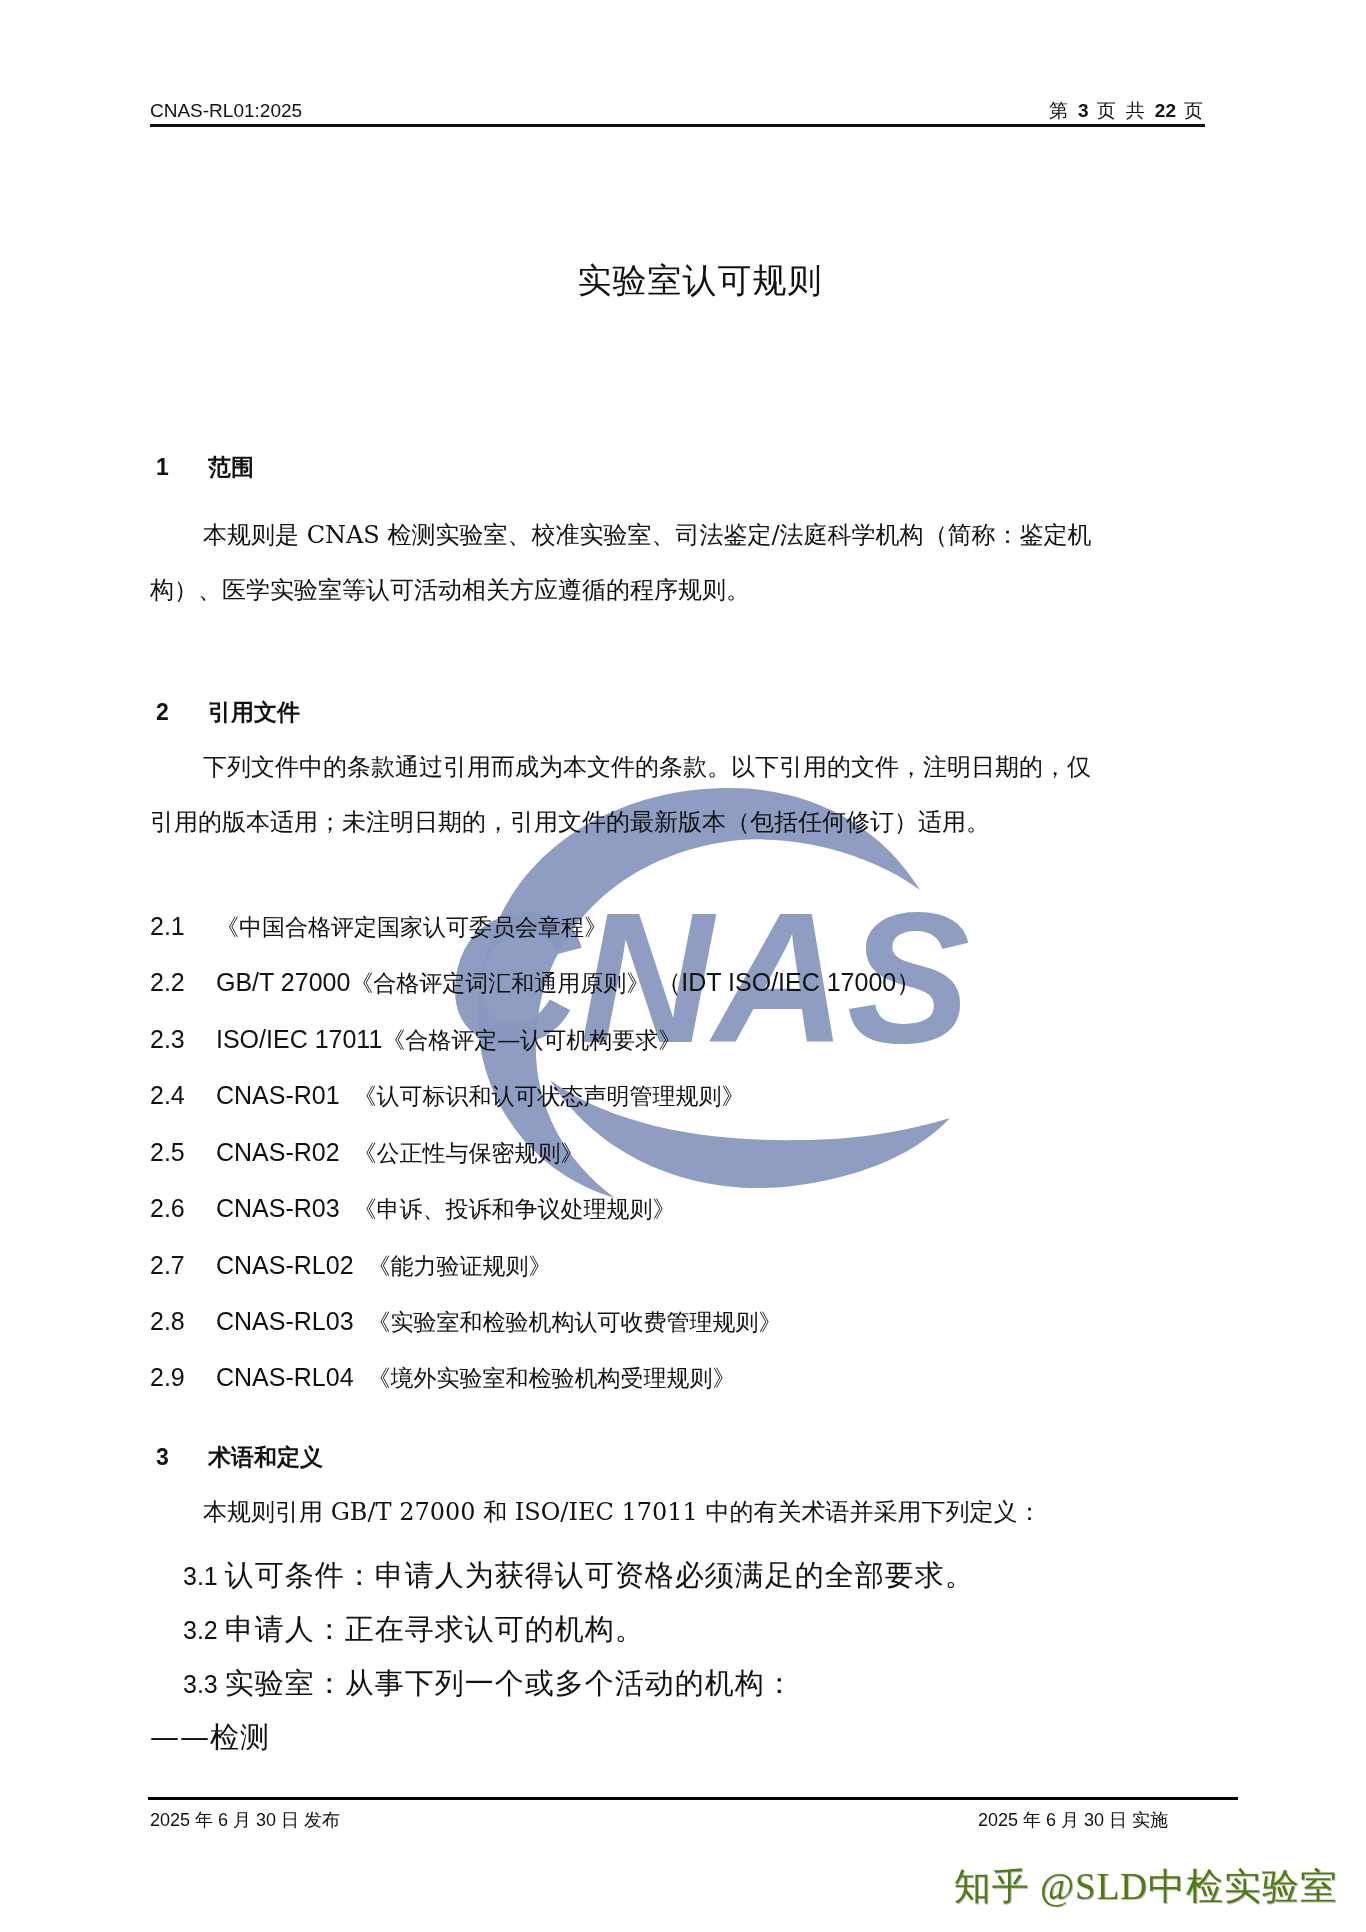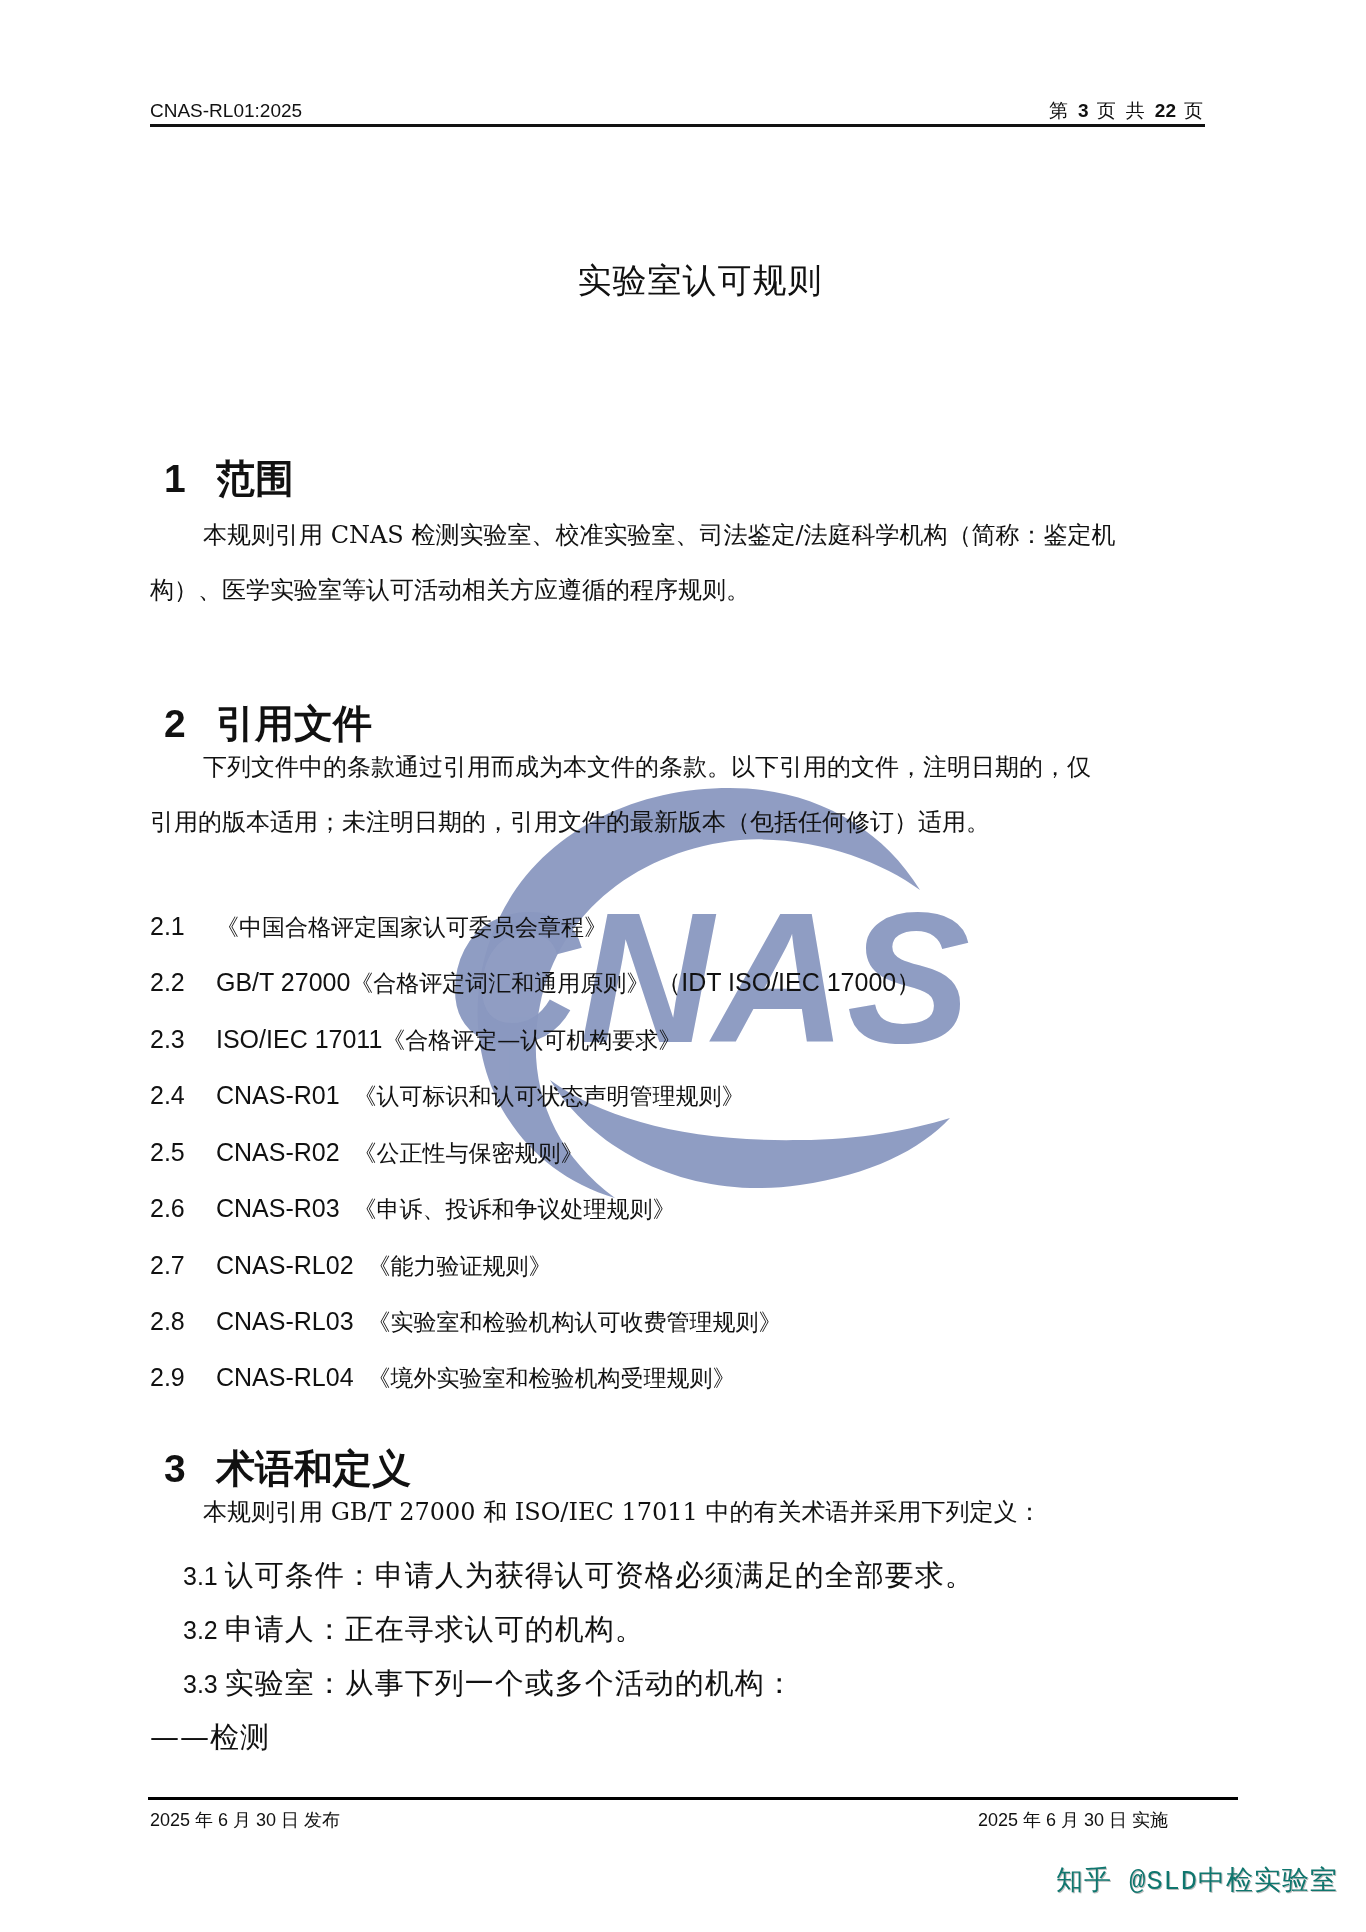--- a/index.html
+++ b/index.html
@@ -11,21 +11,21 @@
 
   .hdr { position:absolute; left:150px; top:96px; width:1055px; height:28px;
          border-bottom:3px solid #111; font-size:19px; }
   .hdr-left { position:absolute; left:0; top:4px; }
   .hdr-right { position:absolute; right:0; top:2px; font-family:"DejaVu Serif", serif; font-size:19px; letter-spacing:2px; }
   .hdr-right b { font-family:"Liberation Sans", sans-serif; font-weight:700; letter-spacing:0; }
 
   .title { position:absolute; left:17px; width:1366px; top:258px; text-align:center;
            font-weight:400; font-size:34px; letter-spacing:1px; }
 
-  .h { position:absolute; left:164px; font-weight:700; font-size:39px; }
+  .h { position:absolute; left:156px; font-weight:700; font-size:23px; }
   .h .num { display:inline-block; width:52px; }
 
   .p { position:absolute; left:150px; width:1080px; font-family:"DejaVu Serif", serif;
        font-size:24px; line-height:55px; }
   .p .indent { padding-left:53px; }
 
   .ref { position:absolute; left:150px; font-size:25px; font-family:"Liberation Sans", sans-serif; white-space:nowrap; }
   .ref .rnum { display:inline-block; width:66px;margin-top:40px; }
   .ref .rtitle { font-family:"DejaVu Serif", serif; font-size:23px; }
 
@@ -34,22 +34,22 @@
   .def .dtxt { font-family:"DejaVu Serif", serif; font-size:29px; letter-spacing:1px; }
 
   .ftr { position:absolute; left:148px; top:1797px; width:1090px; border-top:3px solid #000000; }
   .ftr-left, .ftr-right { position:absolute; top:8px; font-size:18px; }
   .ftr-left { left:2px; }
   .ftr-right { right:70px; }
   .ftr span.cj { font-family:"DejaVu Serif", serif; }
 
   .wm { position:absolute; left:440px; top:780px; width:540px; height:420px; pointer-events:none; }
 
-  .zh-wm { position:absolute; right:28px; top:1862px; font-size:27px; color:#0f766e;
-           font-family:Liberation Mono, monospace; letter-spacing:1px;
+  .zh-wm { position:absolute; right:28px; top:1862px; font-size:37px; color:#4d7c0f;
+           font-family:Liberation Serif, serif; letter-spacing:1px;
            text-shadow: 1px 1px 0 #bdbdbd, -1px -1px 0 #ffffff; }
 </style>
 </head>
 <body>
 
 <div class="page">
 
   <svg class="wm" viewBox="0 0 540 420" xmlns="http://www.w3.org/2000/svg">
     <g fill="#8a98c0" opacity="0.95">
       <path d="M 290 8 C 170 8 60 75 40 200 C 25 300 80 390 175 418 C 110 370 85 300 100 225 C 120 130 200 70 300 60 C 370 55 440 80 480 110 C 440 45 370 8 290 8 Z"></path>
@@ -68,21 +68,21 @@
       <span>页</span>
     </span>
   </div>
 
   <div class="title">实验室认可规则</div>
 
   <div class="h" style="top:452px;">
     <span class="num">1</span><span>范围</span>
   </div>
   <div class="p" style="top:508px;">
-    <div class="indent">本规则引用 CNAS 检测实验室、校准实验室、司法鉴定/法庭科学机构（简称：鉴定机</div>
+    <div class="indent">本规则是 CNAS 检测实验室、校准实验室、司法鉴定/法庭科学机构（简称：鉴定机</div>
     <div>构）、医学实验室等认可活动相关方应遵循的程序规则。</div>
   </div>
 
   <div class="h" style="top:697px;">
     <span class="num">2</span><span>引用文件</span>
   </div>
   <div class="p" style="top:740px;">
     <div class="indent">下列文件中的条款通过引用而成为本文件的条款。以下引用的文件，注明日期的，仅</div>
     <div>引用的版本适用；未注明日期的，引用文件的最新版本（包括任何修订）适用。</div>
   </div>

